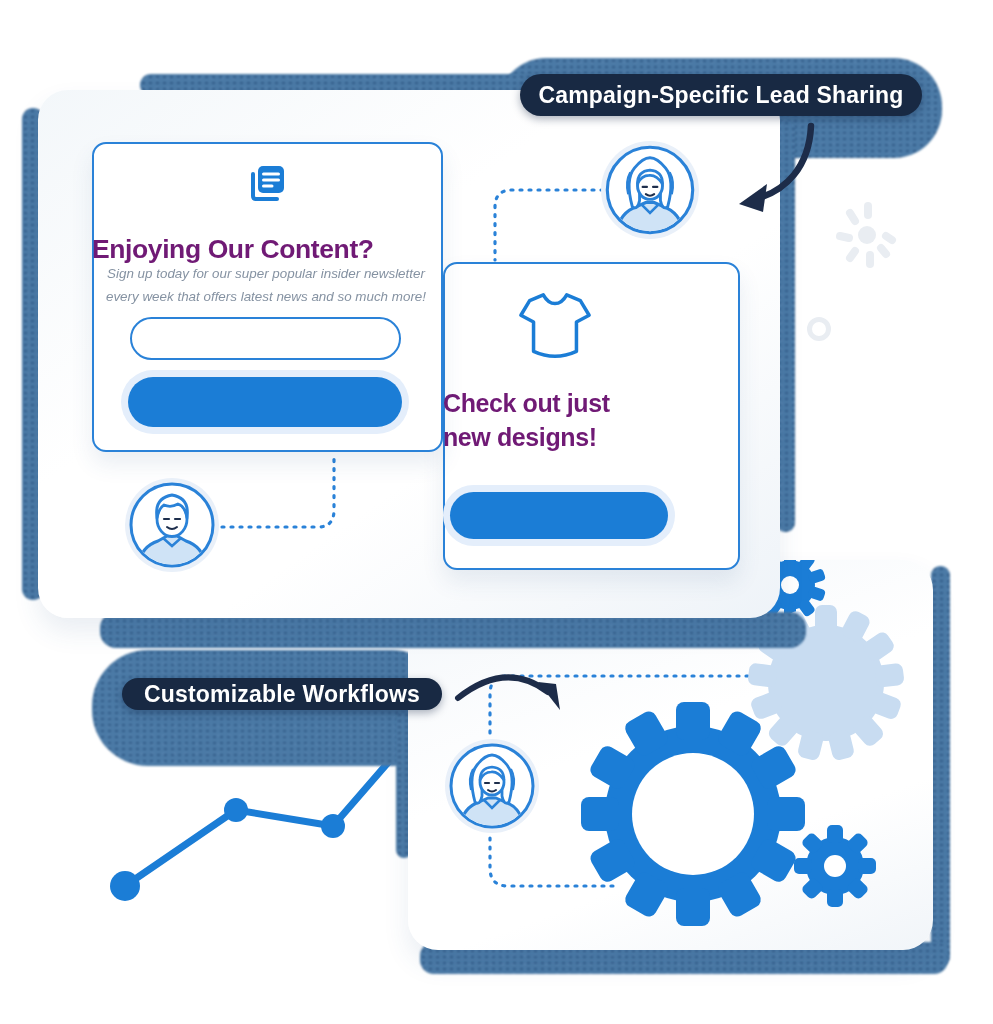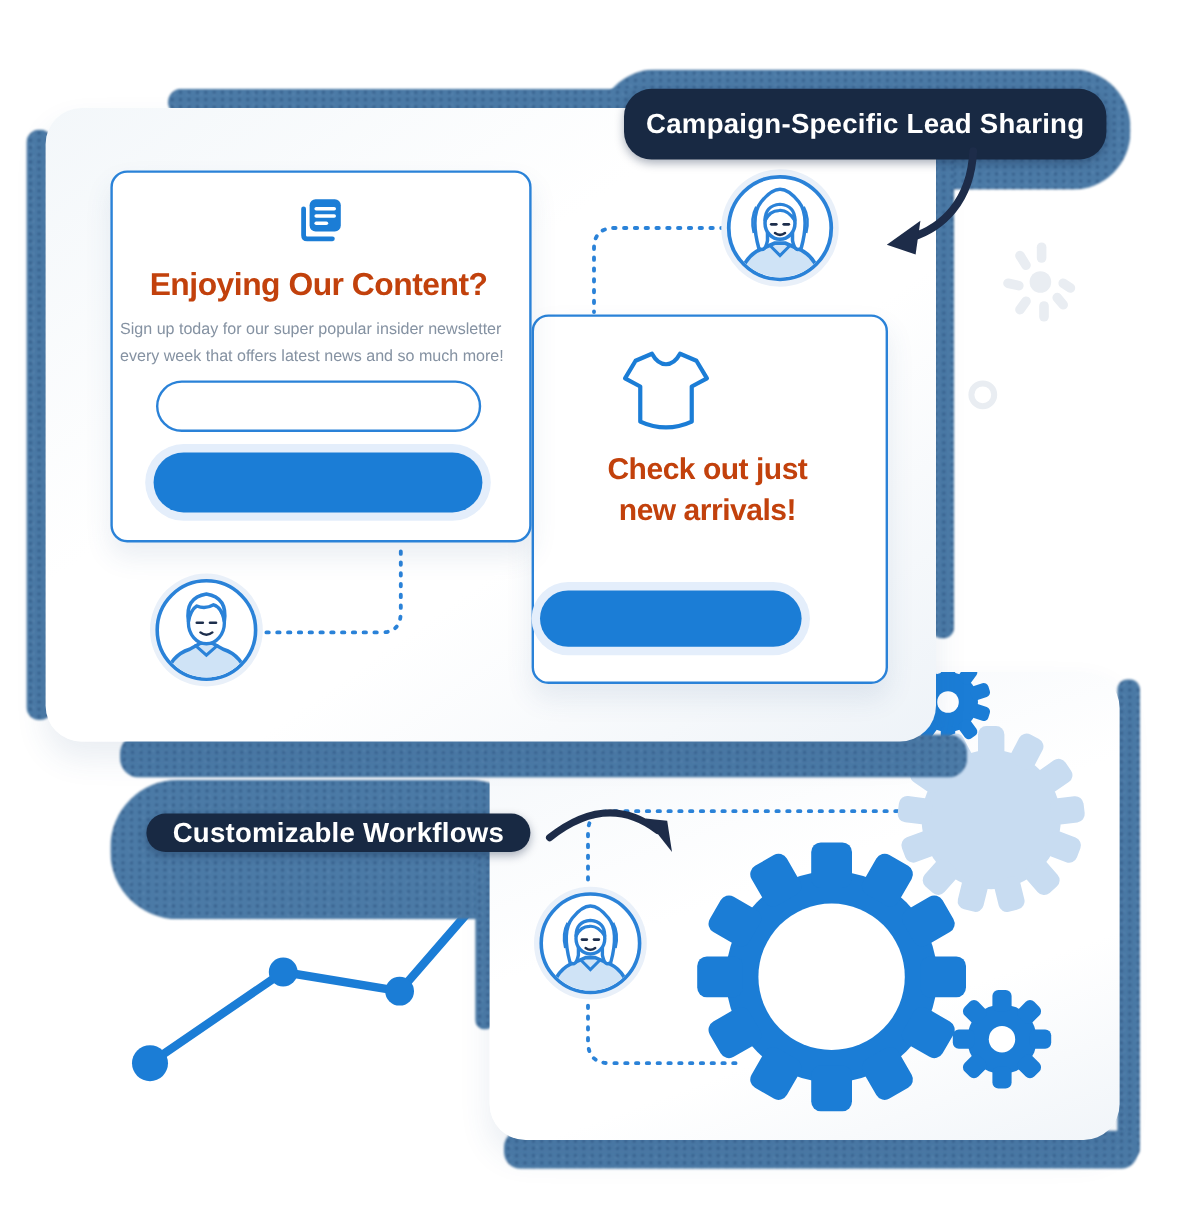--- a/index.html
+++ b/index.html
@@ -27,22 +27,22 @@
     position:absolute;background:#ffffff;border:2px solid #2a82d8;border-radius:14px;
     box-shadow:0 12px 22px rgba(46,86,134,.10);
   }
   .pill-badge{
     position:absolute;display:flex;align-items:center;justify-content:center;
     background:#182943;color:#ffffff;font-weight:bold;font-size:23px;letter-spacing:.2px;
     border-radius:23px;white-space:nowrap;
     box-shadow:0 3px 8px rgba(12,30,60,.35);
   }
 
-  .card-title{position:absolute;text-align:center;color:#c2410c;font-weight:bold;letter-spacing:-.4px;}
-  .card-sub{position:absolute;color:#8592a2;line-height:1.7;}
+  .card-title{position:absolute;text-align:left;color:#701a75;font-weight:bold;letter-spacing:-.4px;margin-top:12px;}
+  .card-sub{position:absolute;text-align:center;color:#8592a2;line-height:1.7;font-style:italic;}
 
   .email-input{
     position:absolute;border:2px solid #2a82d8;border-radius:22px;background:#fff;
     outline:none;font-size:15px;color:#1d2e4c;padding:0 18px;box-sizing:border-box;
   }
   .cta-button{
     position:absolute;background:#1b7dd6;border:none;border-radius:25px;cursor:pointer;
     box-shadow:0 0 0 7px #e4eefb;color:#ffffff;font-size:15px;
   }
 
@@ -210,21 +210,21 @@
     </svg>
 
     <div class="mini-card" style="left:443px;top:262px;width:293px;height:304px;"></div>
 
     <svg class="abs" style="left:516px;top:289px;" width="78" height="72" viewBox="0 0 80 72">
       <path d="M 28,5 Q 33,14 40,14 Q 47,14 52,5 L 66,11 L 75,26 L 62,33 L 62,63 Q 51,68 40,68 Q 29,68 18,63 L 18,33 L 5,26 L 14,11 Z" fill="none" stroke="#1b7dd6" stroke-width="3.6" stroke-linejoin="round" stroke-linecap="round"></path>
     </svg>
 
     <div class="card-title" style="left:443px;top:375px;width:293px;font-size:25px;line-height:1.35;">
       <span style="display:block;">Check out just</span>
-      <span style="display:block;">new arrivals!</span>
+      <span style="display:block;">new designs!</span>
     </div>
     <button class="cta-button" style="left:450px;top:492px;width:218px;height:47px;border-radius:24px;pointer-events:auto;"></button>
 
     <div class="mini-card" style="left:92px;top:142px;width:347px;height:306px;"></div>
 
     <svg class="abs" style="left:246px;top:163px;" width="44" height="42" viewBox="0 0 44 42">
       <path d="M 7,11 L 7,33 Q 7,36 10,36 L 31,36" fill="none" stroke="#1b7dd6" stroke-width="4" stroke-linecap="round"></path>
       <rect x="12" y="3" width="26" height="27" rx="5" fill="#1b7dd6"></rect>
       <g stroke="#ffffff" stroke-width="3" stroke-linecap="round">
         <line x1="17.5" y1="11" x2="32.5" y2="11"></line>
@@ -270,21 +270,21 @@
         <path d="M 39,61 L 48,69 L 57,61" fill="none" stroke="#2a82d8" stroke-width="2.5" stroke-linecap="round"></path>
       </g>
       <ellipse cx="48" cy="42" rx="15" ry="17.5" fill="#ffffff" stroke="#2a82d8" stroke-width="2.8"></ellipse>
       <path d="M 33,41 Q 30,21 48,18 Q 66,21 63,41 Q 61,29 54,27 Q 47,31 40,28 Q 35,31 33,41 Z" fill="#ffffff" stroke="#2a82d8" stroke-width="2.8" stroke-linejoin="round"></path>
       <line x1="40" y1="42" x2="45" y2="42" stroke="#1d2e4c" stroke-width="2.2" stroke-linecap="round"></line>
       <line x1="51" y1="42" x2="56" y2="42" stroke="#1d2e4c" stroke-width="2.2" stroke-linecap="round"></line>
       <path d="M 43,50 Q 48,54 53,50" fill="none" stroke="#1d2e4c" stroke-width="2" stroke-linecap="round"></path>
     </svg>
   </div>
 
-  <div class="pill-badge" style="left:520px;top:74px;width:402px;height:59px;z-index:8;">
+  <div class="pill-badge" style="left:520px;top:74px;width:402px;height:42px;z-index:8;">
     <span>Campaign-Specific Lead Sharing</span>
   </div>
 
   <div class="pill-badge" style="left:122px;top:678px;width:320px;height:32px;z-index:8;">
     <span>Customizable Workflows</span>
   </div>
 
   <svg class="abs" style="left:733px;top:118px;z-index:9;" width="92" height="98" viewBox="0 0 92 98">
     <path d="M 78,8 C 76,50 52,72 26,80" fill="none" stroke="#1d2c49" stroke-width="6.5" stroke-linecap="round"></path>
     <polygon points="6,86 34,66 30,94" fill="#1d2c49"></polygon>

